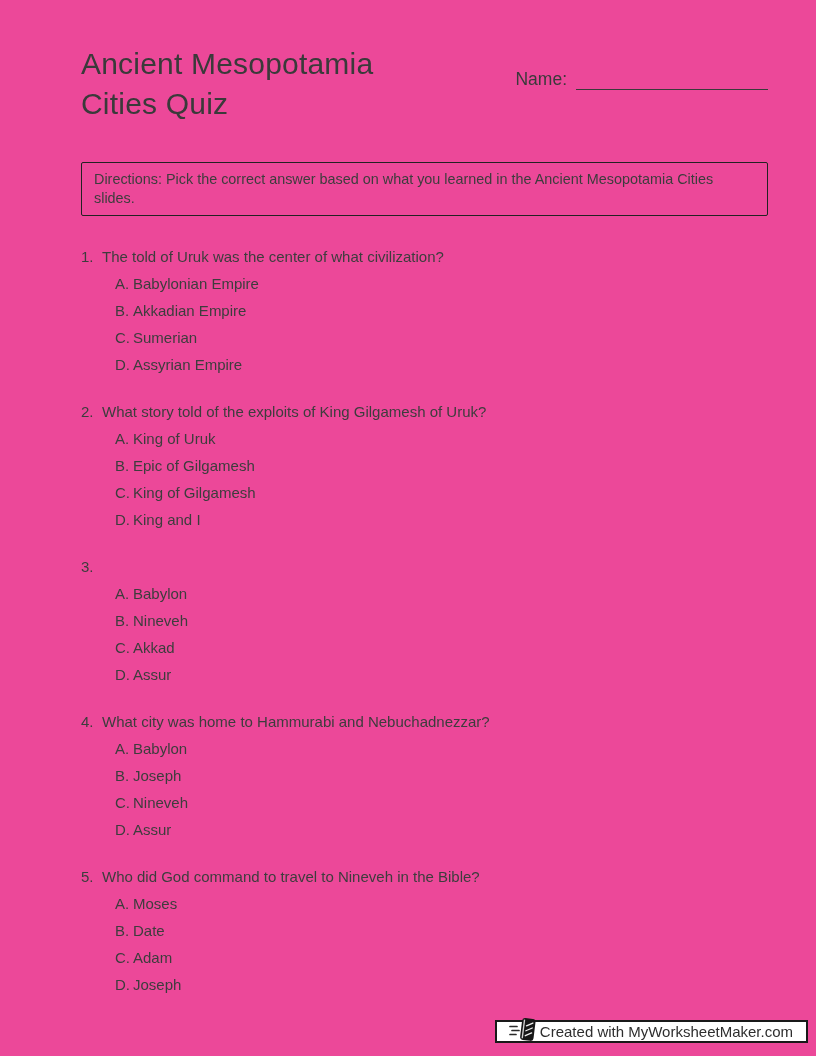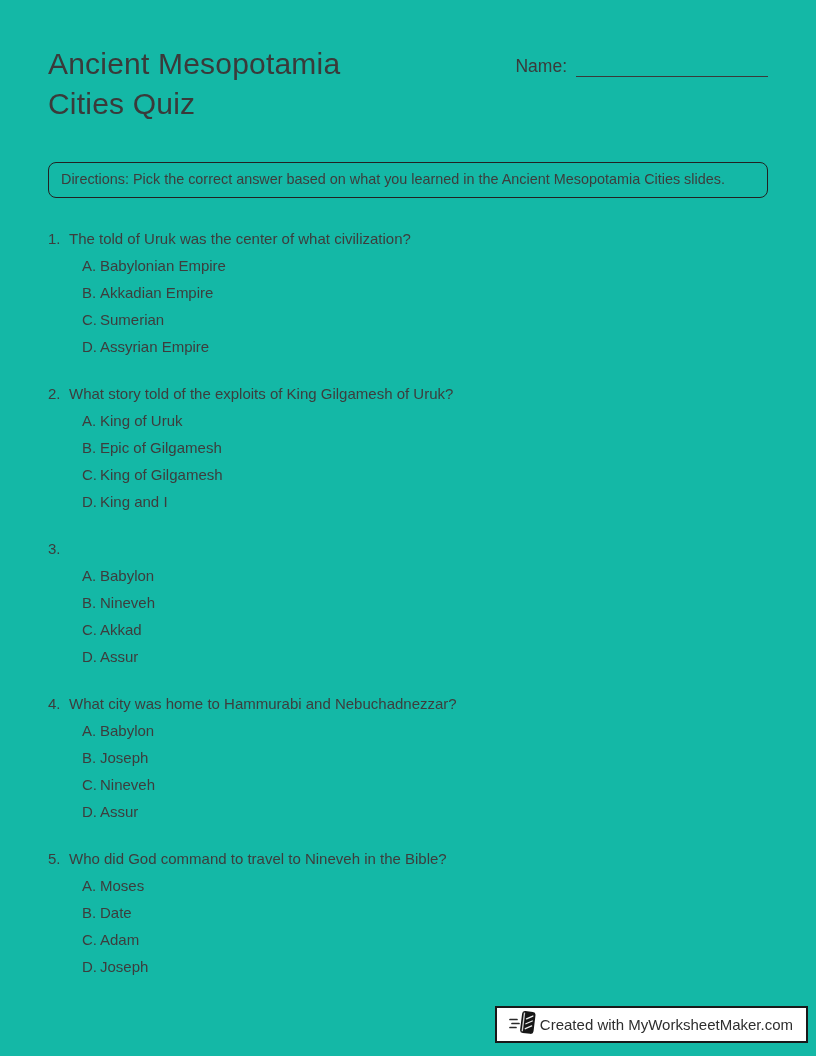--- a/index.html
+++ b/index.html
@@ -1,24 +1,25 @@
 <!DOCTYPE html>
 <html><head>
 <meta charset="utf-8">
 <style>
   html, body { margin: 0; padding: 0; background: #ffffff; }
   .page {
     position: relative;
     width: 816px;
     height: 1056px;
-    background: #14b8a6;
+    background: #ec4899;
     box-sizing: border-box;
     overflow: hidden;
     font-family: "Liberation Sans", "DejaVu Sans", sans-serif;
     color: #3d3d3d;
+    padding-left: 33px;
   }
 
   
   .header {
     display: flex;
     justify-content: space-between;
     padding: 44px 48px 0 48px;
   }
   .title {
     font-size: 30px;
@@ -31,39 +32,40 @@
   .fields {
     margin-top: 11px;
     display: flex;
     flex-direction: column;
     gap: 16px;
     align-items: flex-end;
   }
   .field-row {
     display: flex;
     align-items: flex-start;
+    margin-top: 13px;
   }
   .field-label {
     font-size: 17.5px;
     line-height: 22px;
     color: #3a3a3a;
   }
   .write-line {
     display: inline-block;
     width: 192px;
     height: 21px;
     margin-left: 9px;
     border-bottom: 1.5px solid #3a3a3a;
   }
 
   
   .directions-box {
     margin: 38px 48px 0 48px;
     border: 1.5px solid #222222;
-    border-radius: 8px;
+    border-radius: 2px;
     padding: 7px 12px 8px 12px;
     font-size: 14.4px;
     line-height: 18.5px;
     color: #3d3d3d;
   }
 
   
   .questions {
     padding: 31px 48px 0 48px;
   }
@@ -81,21 +83,21 @@
     line-height: 20px;
     margin-top: 7px;
   }
   .opt-letter { flex: none; width: 18px; }
 
   
   .footer-badge {
     position: absolute;
     right: 8px;
     bottom: 13px;
-    height: 37px;
+    height: 23px;
     box-sizing: border-box;
     border: 2px solid #191919;
     background: #ffffff;
     display: inline-flex;
     align-items: center;
     padding: 0 13px 0 12px;
     gap: 1px;
   }
   .footer-credit {
     font-size: 15px;

